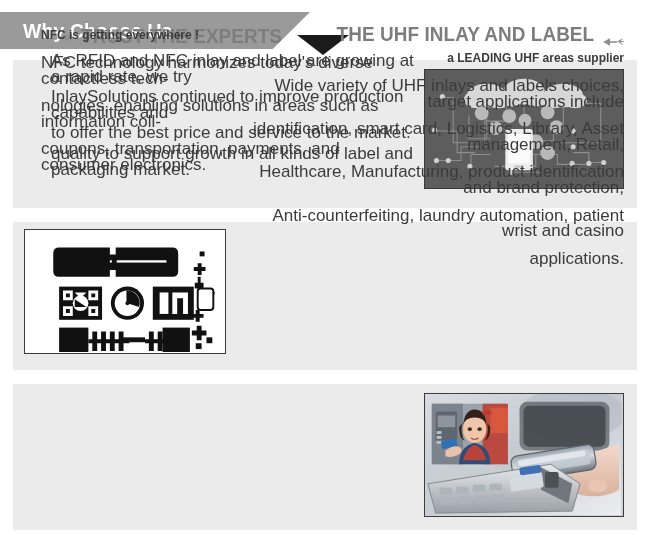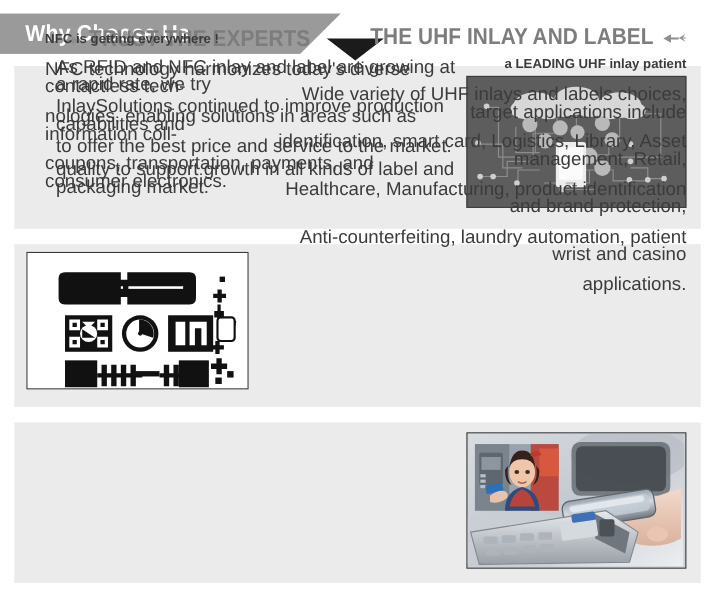--- a/index.html
+++ b/index.html
@@ -115,21 +115,21 @@
   #p1-text { left: 51px; width: 370px; }
   #p1-text .body-text { margin-top: 5px; }
 
   
   #p2-text {
     left: 234px;
     width: 390px;
     top: 22px;
     text-align: right;
   }
-  #p2-text .heading-row { justify-content: flex-end; }
+  #p2-text .heading-row { justify-content: flex-end; align-items: flex-end; }
   #p2-text .sub-bold { margin-top: 4px; }
   #p2-text .body-text { margin-top: 12px; }
 
   
   #p3-text { left: 41px; width: 370px; top: 22px; }
   #p3-text .sub-bold { margin-top: 5px; }
   #p3-text .body-text { margin-top: 12px; }
 
   
   .img-frame {
@@ -326,21 +326,21 @@
   <div class="heading-row">
     <span class="heading rt">THE UHF INLAY AND LABEL</span>
     <span class="arrow-icon">
       <svg viewBox="0 0 22 12" width="22" height="12" aria-hidden="true">
         <path d="M22 5 h-3 l2 -3 l-6 3.5 l6 3.5 l-2 -3 h3 z" fill="#9a9a9a"></path>
         <path d="M6 5.2 h9 v1.6 h-9 z" fill="#8e8e8e"></path>
         <path d="M8 2.2 l-7 3.8 l7 3.8 z" fill="#8e8e8e"></path>
       </svg>
     </span>
   </div>
-  <div class="sub-bold">a LEADING UHF inlay patient</div>
+  <div class="sub-bold">a LEADING UHF areas supplier</div>
   <div class="body-text">Wide variety of UHF inlays and labels choices, target applications include</div>
   <div class="body-text">identification, smart card, Logistics, Library, Asset management, Retail,</div>
   <div class="body-text">Healthcare, Manufacturing, product identification and brand protection,</div>
   <div class="body-text">Anti-counterfeiting, laundry automation, patient wrist and casino</div>
   <div class="body-text">applications.</div>
 </div>
 
 <div class="panel" id="panel-3"></div>
 
 <div class="text-col" id="p3-text">

